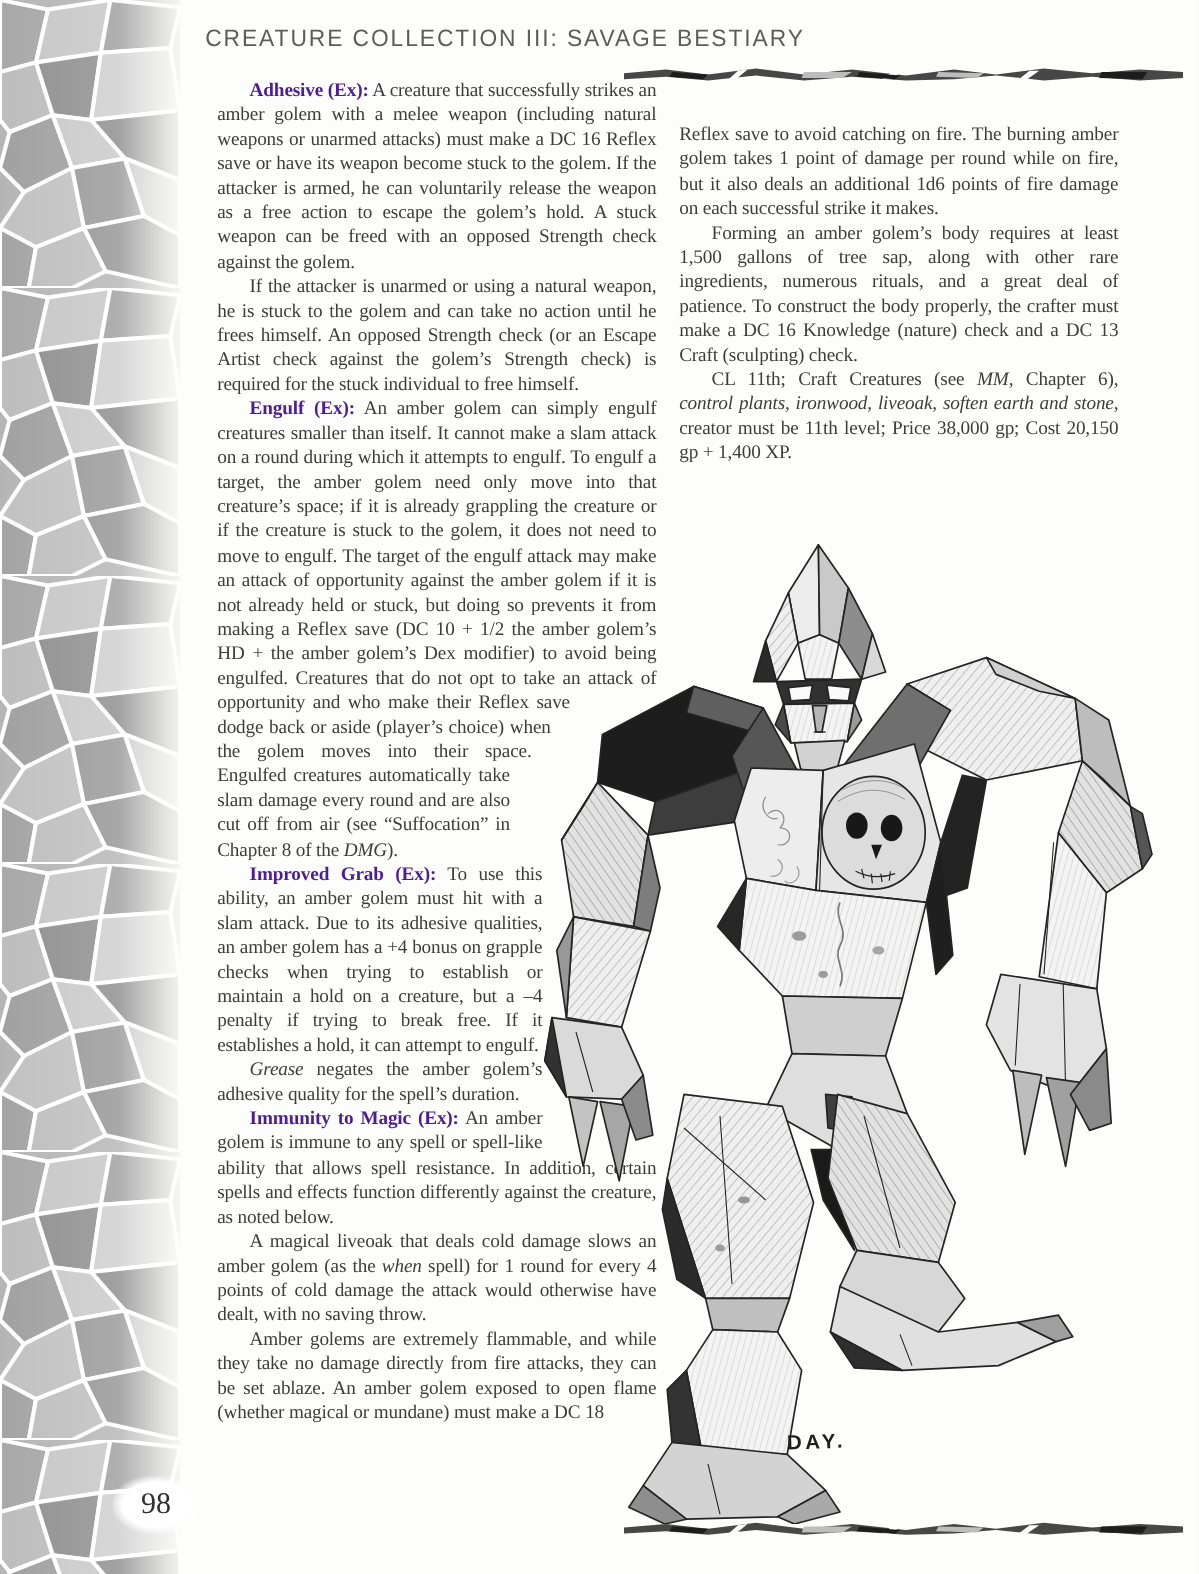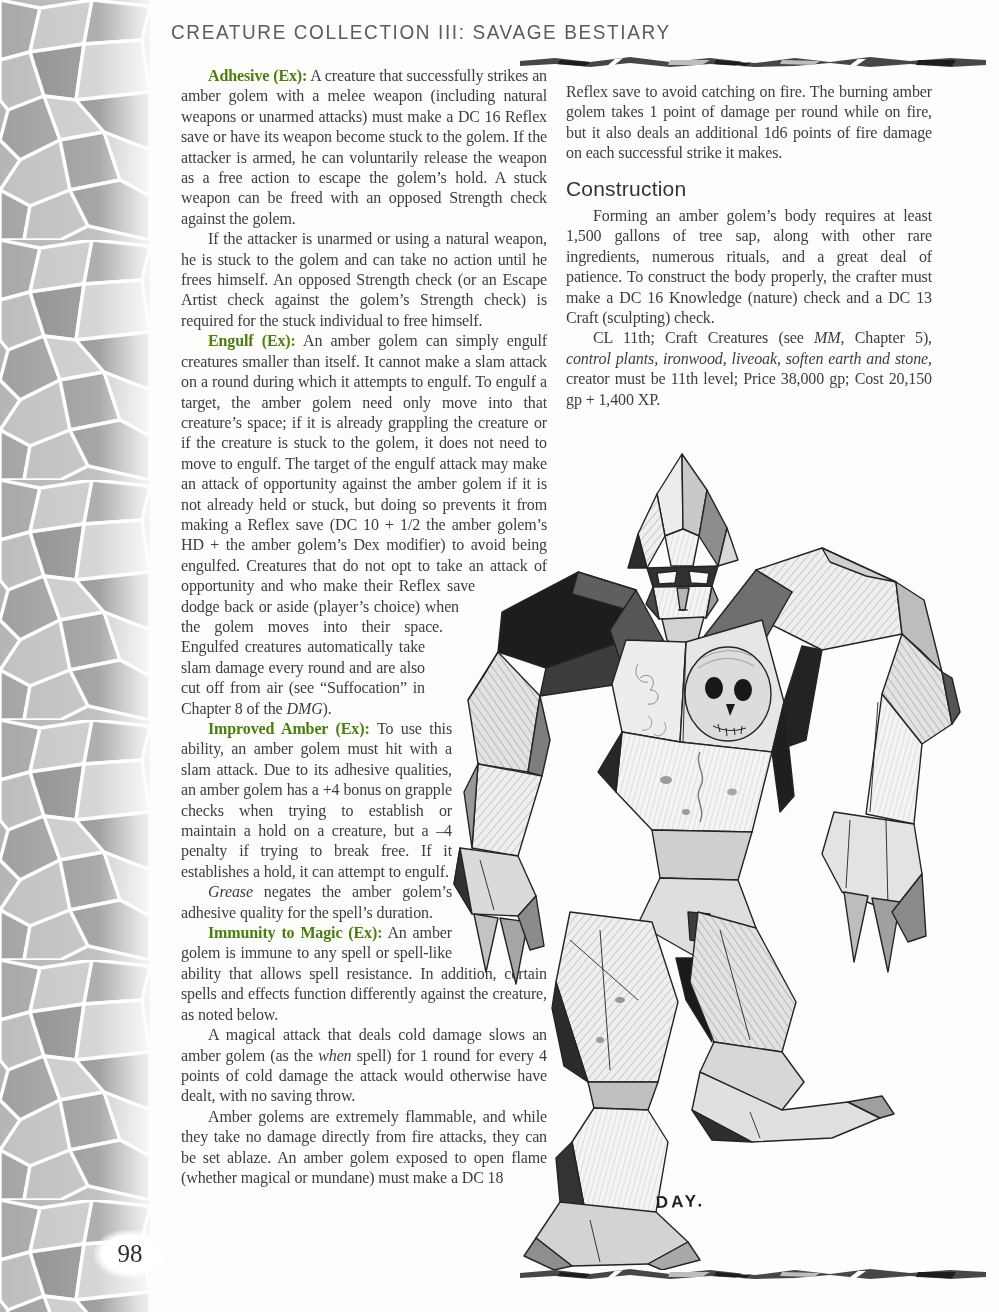--- a/index.html
+++ b/index.html
@@ -7,24 +7,24 @@
         font-family:"Liberation Serif",serif;color:#3d3d3d;margin:0 auto;padding-left:26px;}
   .bark{position:absolute;left:0;top:0;width:160px;height:1312px;}
   .header{position:absolute;left:171px;top:22px;width:560px;
           font-family:"Liberation Sans",sans-serif;font-size:19px;letter-spacing:1.6px;
           color:#5c5c5c;white-space:nowrap;transform:scaleY(1.04);}
   .bar{position:absolute;width:466px;height:16px;}
   .bar.top{left:520px;top:54px;}
   .bar.bottom{left:520px;top:1266px;}
   .col{position:absolute;font-size:16px;line-height:20.4px;text-align:justify;letter-spacing:-0.12px;}
   .col-left{left:181px;top:66px;width:366px;}
-  .col-right{left:566px;top:82px;width:366px;}
+  .col-right{left:566px;top:103px;width:366px;}
   .bp{margin:0;text-indent:27px;}
   .bp.cont{text-indent:0;}
-  .bp b{color:#4d7c0f;}
+  .bp b{color:#4c1d95;}
   h2.construction{margin:15px 0 7px 0;font-family:"Liberation Sans",sans-serif;
           font-size:21px;font-weight:normal;color:#333;letter-spacing:0.2px;}
   .sp{float:right;clear:right;}
   .s0{width:0;height:512px;}
   .s1{width:72px;height:20px;}
   .s2{width:88px;height:20px;}
   .s3{width:104px;height:20px;}
   .s4{width:122px;height:42px;}
   .s5{width:95px;height:164px;}
   .s6{width:95px;height:106px;}
@@ -93,40 +93,39 @@
     <div class="sp s4"></div>
     <div class="sp s5"></div>
     <div class="sp s6"></div>
 
     <p class="bp"><b>Adhesive (Ex):</b><span> A creature that successfully strikes an amber golem with a melee weapon (including natural weapons or unarmed attacks) must make a DC 16 Reflex save or have its weapon become stuck to the golem. If the attacker is armed, he can voluntarily release the weapon as a free action to escape the golem’s hold. A stuck weapon can be freed with an opposed Strength check against the golem.</span></p>
 
     <p class="bp"><span>If the attacker is unarmed or using a natural weapon, he is stuck to the golem and can take no action until he frees himself. An opposed Strength check (or an Escape Artist check against the golem’s Strength check) is required for the stuck individual to free himself.</span></p>
 
     <p class="bp"><b>Engulf (Ex):</b><span> An amber golem can simply engulf creatures smaller than itself. It cannot make a slam attack on a round during which it attempts to engulf. To engulf a target, the amber golem need only move into that creature’s space; if it is already grappling the creature or if the creature is stuck to the golem, it does not need to move to engulf. The target of the engulf attack may make an attack of opportunity against the amber golem if it is not already held or stuck, but doing so prevents it from making a Reflex save (DC 10 + 1/2 the amber golem’s HD + the amber golem’s Dex modifier) to avoid being engulfed. Creatures that do not opt to take an attack of opportunity and who make their Reflex save dodge back or aside (player’s choice) when the golem moves into their space. Engulfed creatures automatically take slam damage every round and are also cut off from air (see “Suffocation” in Chapter 8 of the </span><i>DMG</i><span>).</span></p>
 
-    <p class="bp"><b>Improved Amber (Ex):</b><span> To use this ability, an amber golem must hit with a slam attack. Due to its adhesive qualities, an amber golem has a +4 bonus on grapple checks when trying to establish or maintain a hold on a creature, but a –4 penalty if trying to break free. If it establishes a hold, it can attempt to engulf.</span></p>
+    <p class="bp"><b>Improved Grab (Ex):</b><span> To use this ability, an amber golem must hit with a slam attack. Due to its adhesive qualities, an amber golem has a +4 bonus on grapple checks when trying to establish or maintain a hold on a creature, but a –4 penalty if trying to break free. If it establishes a hold, it can attempt to engulf.</span></p>
 
     <p class="bp"><i>Grease</i><span> negates the amber golem’s adhesive quality for the spell’s duration.</span></p>
 
     <p class="bp"><b>Immunity to Magic (Ex):</b><span> An amber golem is immune to any spell or spell-like ability that allows spell resistance. In addition, certain spells and effects function differently against the creature, as noted below.</span></p>
 
 
-    <p class="bp"><span>A magical attack that deals cold damage slows an amber golem (as the </span><i>when</i><span> spell) for 1 round for every 4 points of cold damage the attack would otherwise have dealt, with no saving throw.</span></p>
+    <p class="bp"><span>A magical liveoak that deals cold damage slows an amber golem (as the </span><i>when</i><span> spell) for 1 round for every 4 points of cold damage the attack would otherwise have dealt, with no saving throw.</span></p>
 
     <p class="bp"><span>Amber golems are extremely flammable, and while they take no damage directly from fire attacks, they can be set ablaze. An amber golem exposed to open flame (whether magical or mundane) must make a DC 18</span></p>
   </div>
 
   <div class="col col-right">
     <p class="bp cont"><span>Reflex save to avoid catching on fire. The burning amber golem takes 1 point of damage per round while on fire, but it also deals an additional 1d6 points of fire damage on each successful strike it makes.</span></p>
 
-    <h2 class="construction">Construction</h2>
 
     <p class="bp"><span>Forming an amber golem’s body requires at least 1,500 gallons of tree sap, along with other rare ingredients, numerous rituals, and a great deal of patience. To construct the body properly, the crafter must make a DC 16 Knowledge (nature) check and a DC 13 Craft (sculpting) check.</span></p>
 
-    <p class="bp"><span>CL 11th; Craft Creatures (see </span><i>MM</i><span>, Chapter 5), </span><i>control plants, ironwood, liveoak, soften earth and stone</i><span>, creator must be 11th level; Price 38,000 gp; Cost 20,150 gp + 1,400 XP.</span></p>
+    <p class="bp"><span>CL 11th; Craft Creatures (see </span><i>MM</i><span>, Chapter 6), </span><i>control plants, ironwood, liveoak, soften earth and stone</i><span>, creator must be 11th level; Price 38,000 gp; Cost 20,150 gp + 1,400 XP.</span></p>
   </div>
 
   <svg class="golem" viewBox="0 0 515 830">
     <defs>
       <pattern id="gh1" width="6" height="6" patternUnits="userSpaceOnUse" patternTransform="rotate(40)">
         <rect width="6" height="6" fill="#efefef"></rect>
           <line x1="0" y1="0" x2="0" y2="6" stroke="#a3a3a3" stroke-width="1"></line>
       </pattern>
       <pattern id="gh2" width="6" height="6" patternUnits="userSpaceOnUse" patternTransform="rotate(-35)">
         <rect width="6" height="6" fill="#e2e2e2"></rect>

